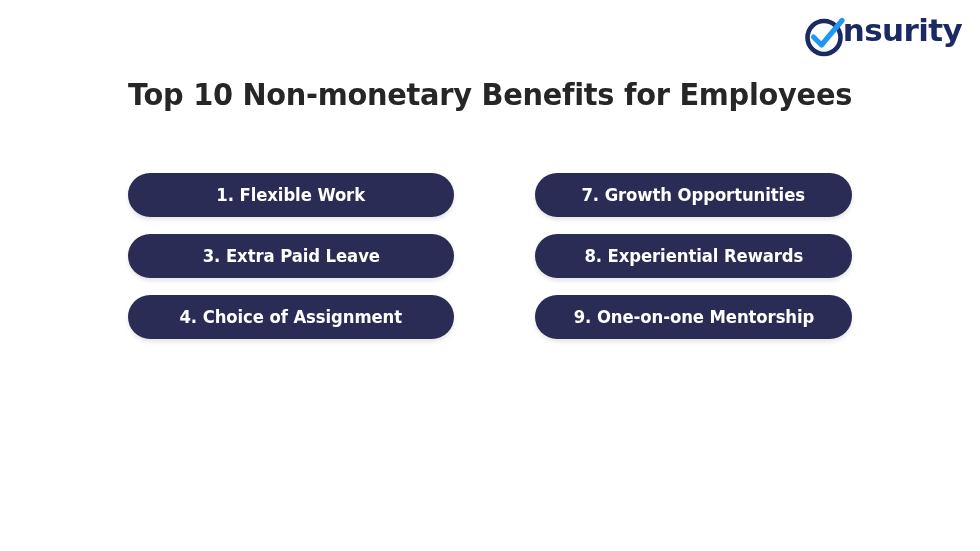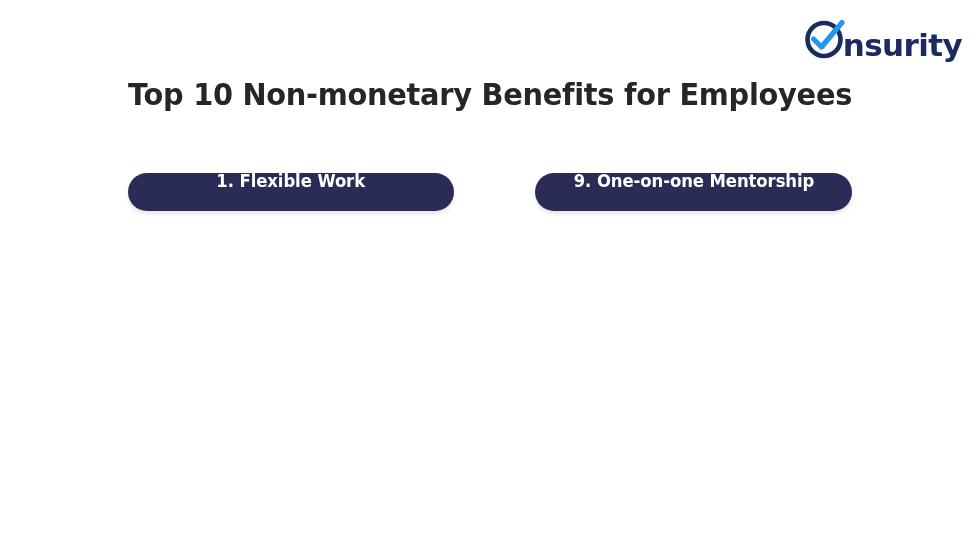--- a/index.html
+++ b/index.html
@@ -14,21 +14,21 @@
     overflow: hidden;
     position: relative;
   }
 
   
   .logo {
     position: absolute;
     top: 14px;
     right: 18px;
     display: flex;
-    align-items: flex-end;
+    align-items: flex-start;
     height: 46px;
   }
   .logo-mark {
     width: 44px;
     height: 44px;
     display: block;
     flex: 0 0 auto;
   }
   .logo-word {
     font-family: "DejaVu Sans", sans-serif;
@@ -71,25 +71,26 @@
   }
   .benefit-column {
     display: flex;
     flex-direction: column;
     gap: 17px;
   }
   .benefit-column.left  { width: 326px; }
   .benefit-column.right { width: 317px; }
 
   .pill {
-    height: 38px;
+    height: 44px;
     border-radius: 22px;
     background: #2b2c55;
     box-shadow: 0 3px 4px rgba(0,0,0,0.10);
     display: flex;
+    align-items: center;
     justify-content: center;
     box-sizing: border-box;
     padding: 0 14px;
   }
   .pill-label {
     font-family: "DejaVu Sans", sans-serif;
     font-weight: bold;
     font-size: 17px;
     color: #ffffff;
     line-height: 1;
@@ -112,21 +113,33 @@
 </div>
 
 <div class="page-title">Top 10 Non-monetary Benefits for Employees</div>
 
 <div class="benefits">
 
   <div class="benefit-column left">
     <div class="pill">
       <span class="pill-label">1. Flexible Work</span>
     </div>
+    <div class="pill">
+      <span class="pill-label">3. Extra Paid Leave</span>
+    </div>
+    <div class="pill">
+      <span class="pill-label">4. Choice of Assignment</span>
+    </div>
   </div>
 
   <div class="benefit-column right">
+    <div class="pill">
+      <span class="pill-label">7. Growth Opportunities</span>
+    </div>
+    <div class="pill">
+      <span class="pill-label">8. Experiential Rewards</span>
+    </div>
     <div class="pill">
       <span class="pill-label">9. One-on-one Mentorship</span>
     </div>
   </div>
 
 </div>
 
 </body></html>

